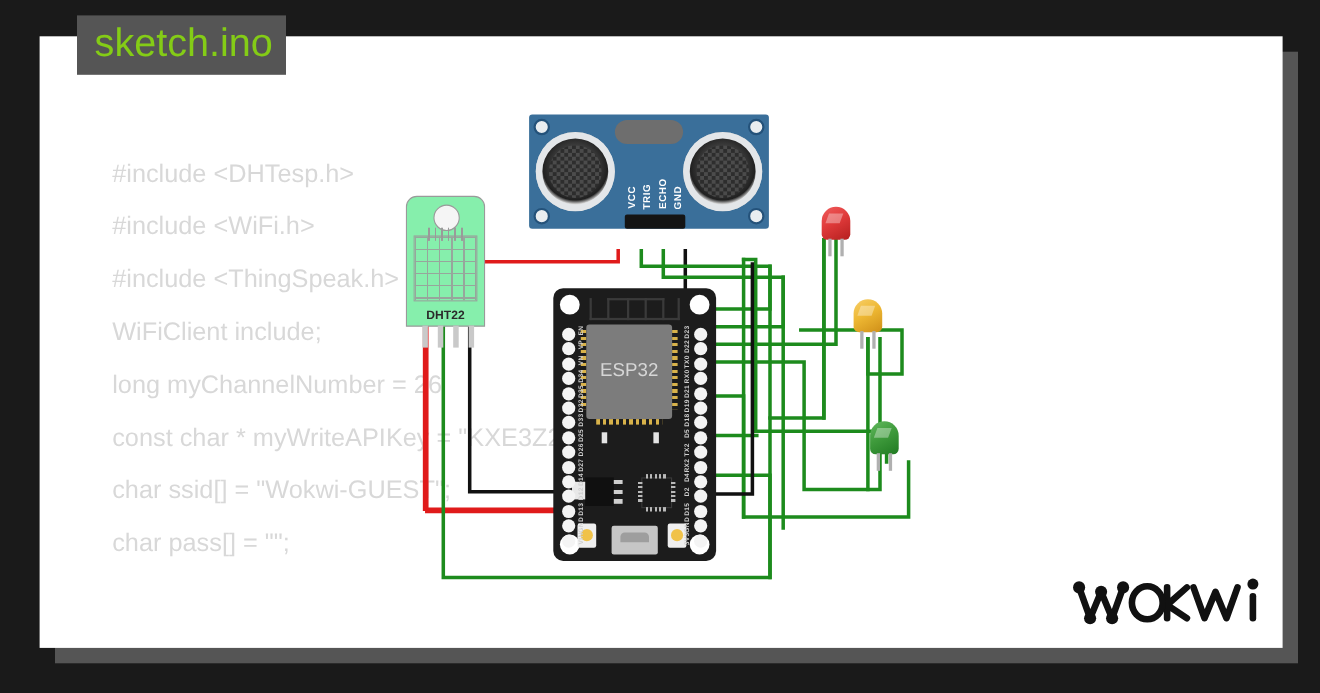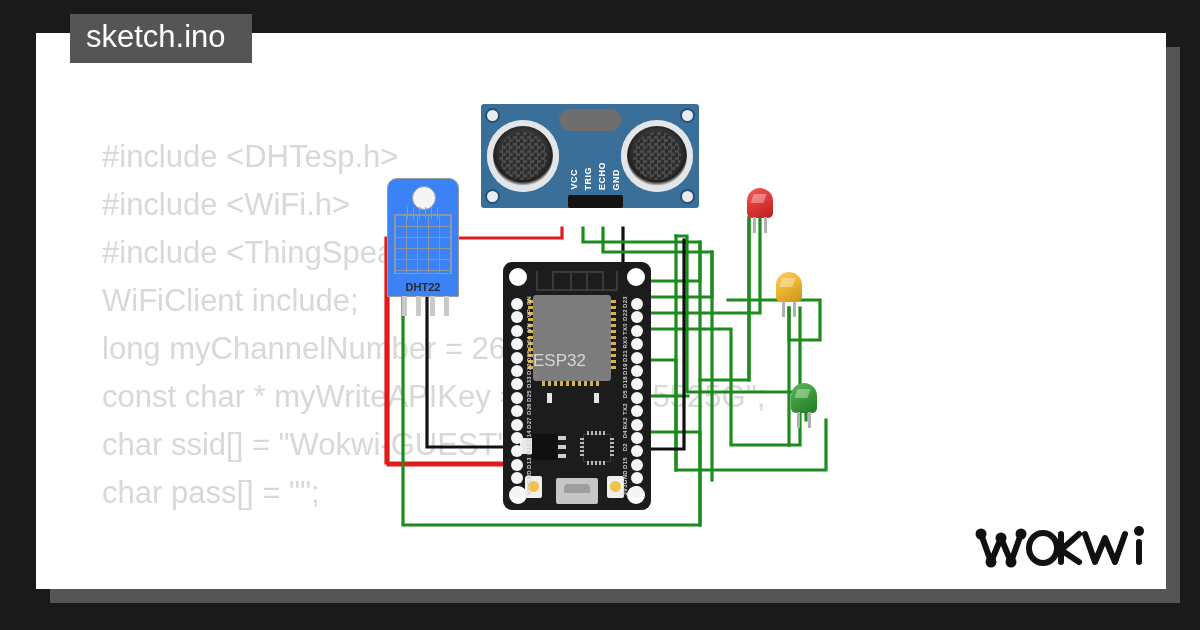--- a/index.html
+++ b/index.html
@@ -17,32 +17,32 @@
     background:#555555;
   }
   .canvas{
     position:absolute;left:36px;top:33px;width:1130px;height:556px;
     background:#ffffff;overflow:hidden;
   }
 
   
   .tab{
     position:absolute;left:70px;top:14px;
-    background:#555555;color:#ffffff;
-    padding:7px 26px 11px 16px;
-    font-size:31px;line-height:1.0;
+    background:#555555;color:#84cc16;
+    padding:7px 12px 11px 16px;
+    font-size:36px;line-height:1.0;
     letter-spacing:0px;
     z-index:40;
   }
 
   
   .code{
     position:absolute;left:66px;top:100px;width:830px;
     color:#d8d8d8;
-    font-size:31px;line-height:48px;
+    font-size:23px;line-height:48px;
     white-space:nowrap;
     z-index:5;
   }
   .code div{height:48px;}
 
   
   .diagram{position:absolute;left:0;top:0;width:1200px;height:630px;z-index:10;pointer-events:none;}
   .diagram *{pointer-events:auto;}
 
   
@@ -74,22 +74,22 @@
   .hcsr .hole.tl{left:4px;top:4px;} .hcsr .hole.tr{right:4px;top:4px;}
   .hcsr .hole.bl{left:4px;bottom:4px;} .hcsr .hole.br{right:4px;bottom:4px;}
   .hcsr .hdr{position:absolute;left:87px;bottom:0px;width:55px;height:13px;background:#141414;border-radius:2px;}
   .hcsr .pinlbl{
     position:absolute;bottom:18px;color:#ffffff;font-size:9px;font-weight:bold;
     writing-mode:vertical-rl;transform:rotate(180deg);letter-spacing:.5px;
   }
 
   
   .dht{
-    position:absolute;left:387px;top:178px;width:70px;height:117px;
-    background:#3b82f6;border:1.6px solid #9a9a9a;border-radius:10px 10px 0 0;
+    position:absolute;left:369px;top:178px;width:70px;height:117px;
+    background:#86efac;border:1.6px solid #9a9a9a;border-radius:10px 10px 0 0;
   }
   .dht .top-circ{position:absolute;left:50%;top:7px;margin-left:-11px;width:22px;height:22px;border-radius:50%;border:1.6px solid #9a9a9a;background:#f5f5f5;}
   .dht .grill{position:absolute;left:6px;top:35px;right:6px;bottom:22px;
     background:
       repeating-linear-gradient(to bottom, #9a9a9a 0 1.4px, transparent 1.4px 11px),
       repeating-linear-gradient(to right, #9a9a9a 0 1.4px, transparent 1.4px 11px);
     opacity:.85;border:1.4px solid #9a9a9a;}
   .dht .teeth{position:absolute;left:50%;margin-left:-16px;top:28px;width:32px;height:12px;
     background:repeating-linear-gradient(to right,#9a9a9a 0 1.5px,transparent 1.5px 6px);}
   .dht .lbl{position:absolute;left:0;right:0;bottom:3px;text-align:center;font-size:11px;font-weight:bold;color:#2a2a2a;}
@@ -110,21 +110,21 @@
       linear-gradient(#3a3a3a,#3a3a3a) 16px 0/2px 20px no-repeat,
       linear-gradient(#3a3a3a,#3a3a3a) 16px 0/20px 2px no-repeat,
       linear-gradient(#3a3a3a,#3a3a3a) 34px 0/2px 20px no-repeat,
       linear-gradient(#3a3a3a,#3a3a3a) 34px 0/18px 2px no-repeat,
       linear-gradient(#3a3a3a,#3a3a3a) 50px 0/2px 20px no-repeat,
       linear-gradient(#3a3a3a,#3a3a3a) 50px 0/18px 2px no-repeat,
       linear-gradient(#3a3a3a,#3a3a3a) 66px 0/2px 20px no-repeat,
       linear-gradient(#3a3a3a,#3a3a3a) 80px 0/2px 20px no-repeat;
   }
   .esp .shield{position:absolute;left:30px;top:33px;width:78px;height:86px;background:#7c7c7c;border-radius:3px;}
-  .esp .shield .mark{position:absolute;left:0;right:0;top:32px;text-align:left;color:#d6d6d6;font-size:17px;margin-top:24px;}
+  .esp .shield .mark{position:absolute;left:0;right:0;top:32px;text-align:center;color:#d6d6d6;font-size:17px;}
   .esp .goldL{position:absolute;left:25px;top:38px;width:5px;height:72px;
     background:repeating-linear-gradient(to bottom,#d8b24a 0 3px,transparent 3px 6px);}
   .esp .goldR{position:absolute;left:108px;top:38px;width:5px;height:72px;
     background:repeating-linear-gradient(to bottom,#d8b24a 0 3px,transparent 3px 6px);}
   .esp .goldB{position:absolute;left:39px;top:119px;width:60px;height:5px;
     background:repeating-linear-gradient(to right,#d8b24a 0 3px,transparent 3px 6px);}
   .esp .smd{position:absolute;width:5px;height:10px;background:#e4e4e4;}
   .esp .reg{position:absolute;left:29px;top:172px;width:26px;height:26px;background:#101010;}
   .esp .reg:before{content:"";position:absolute;left:-12px;top:4px;width:12px;height:16px;background:#e8e8e8;}
   .esp .reg:after{content:"";position:absolute;right:-8px;top:2px;width:8px;height:22px;

